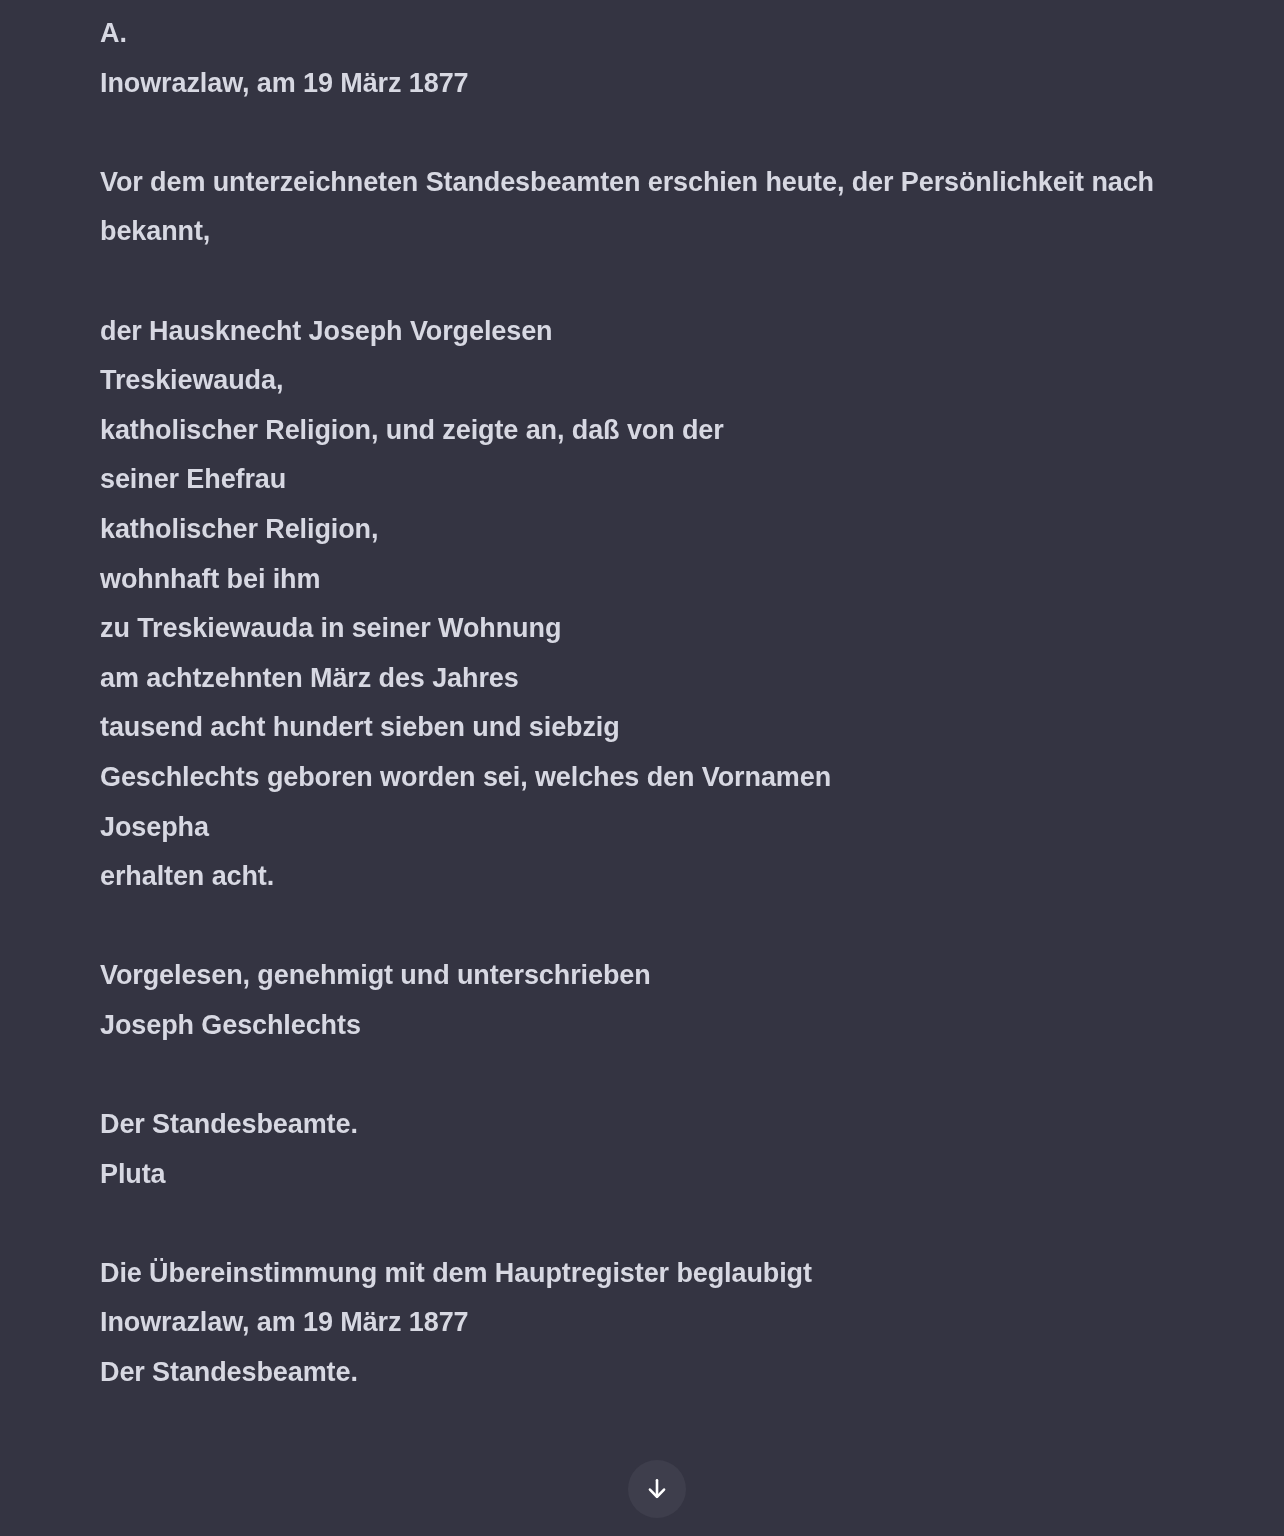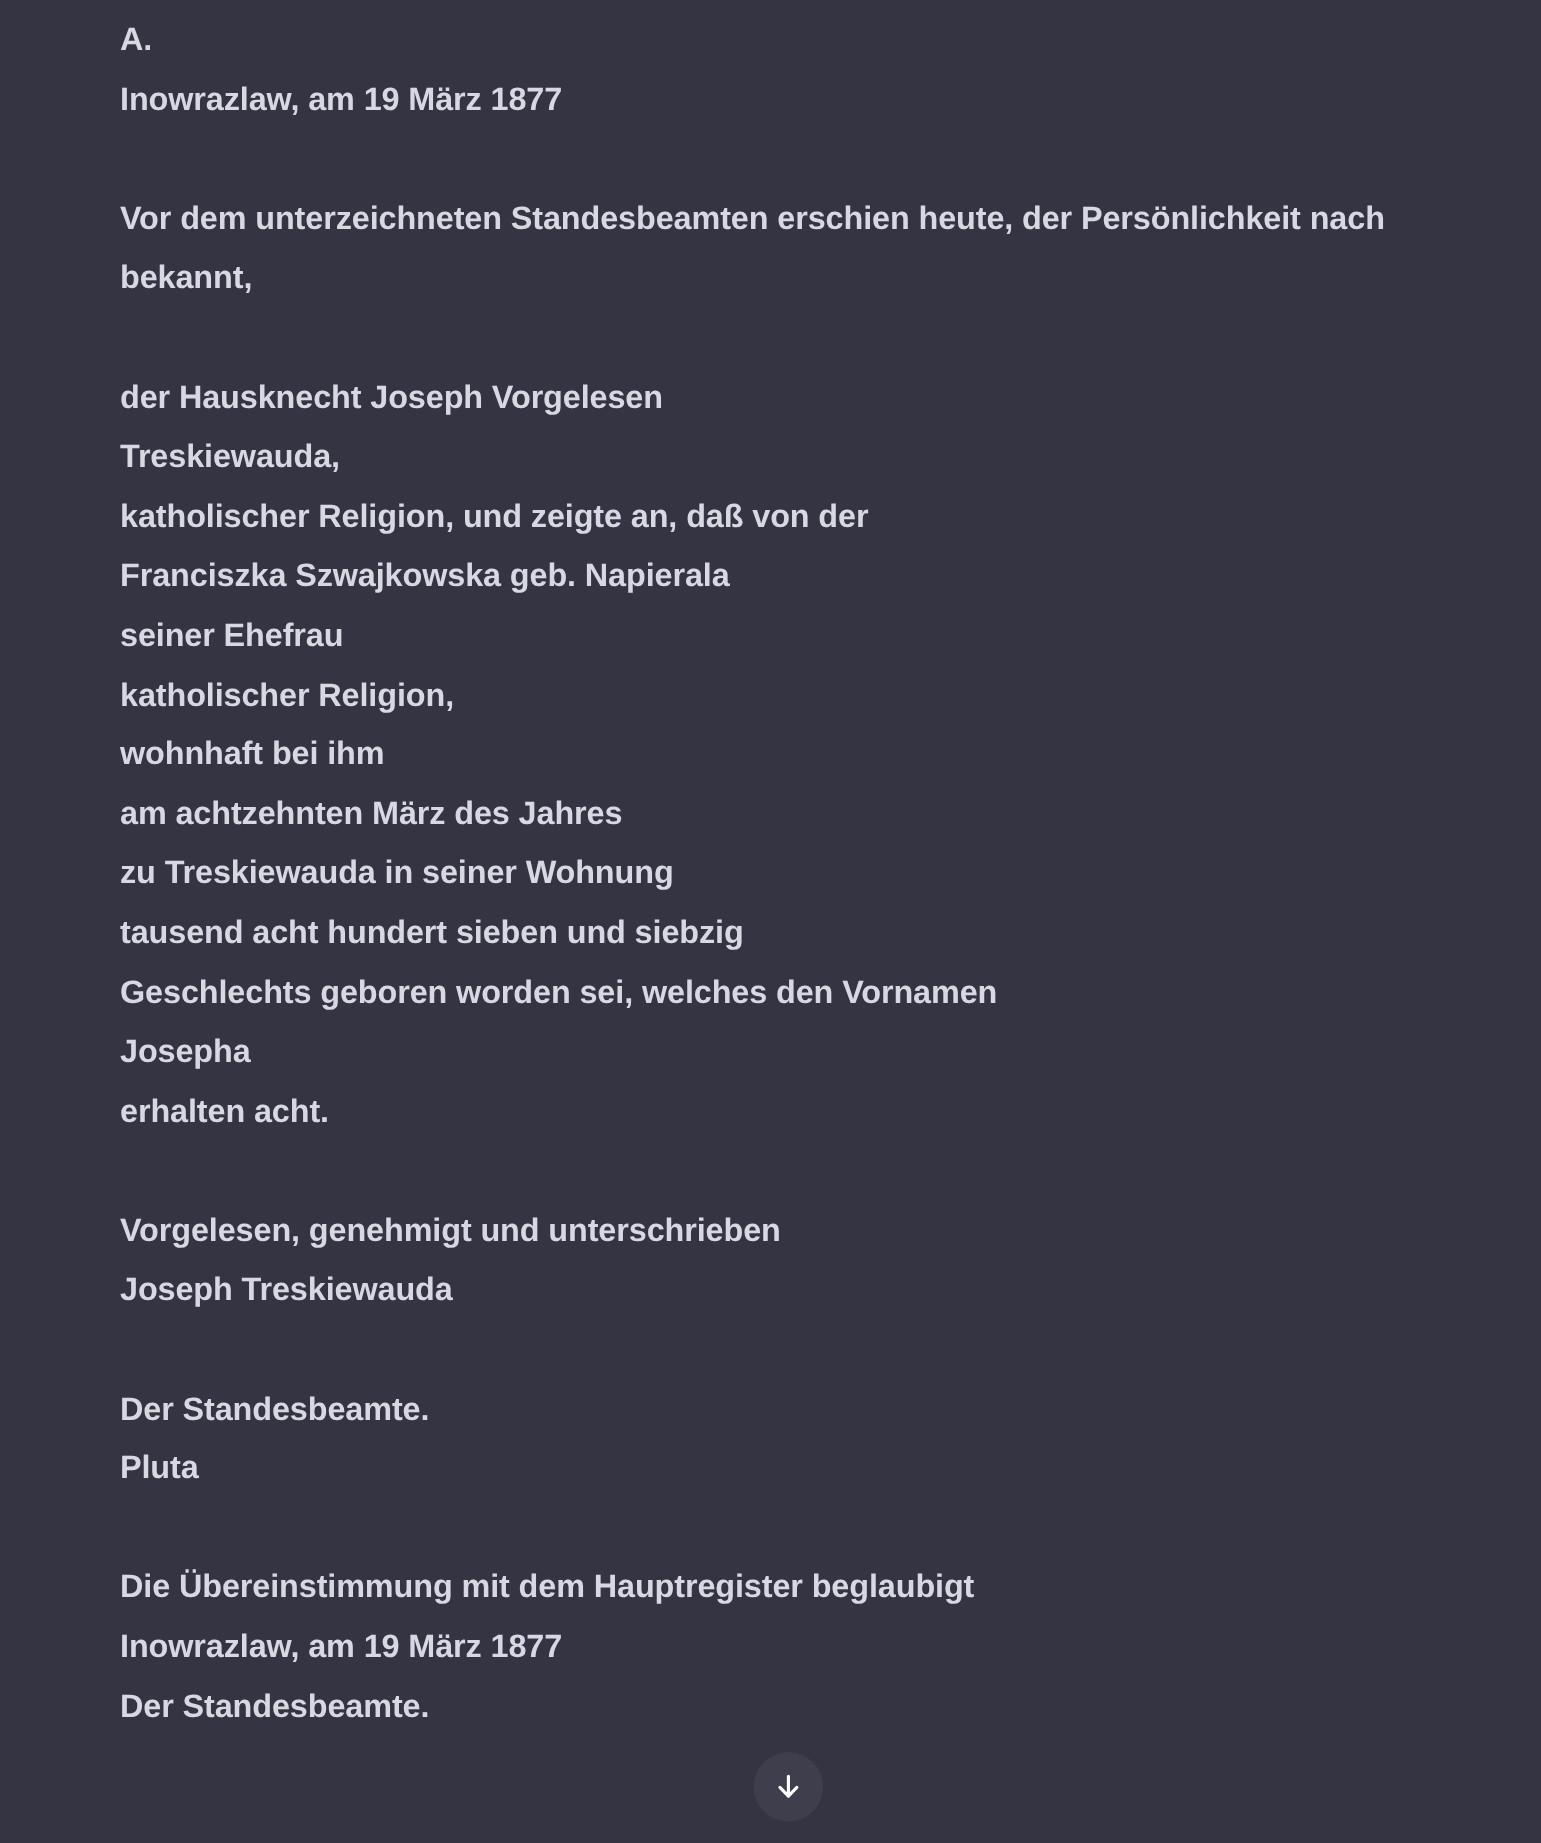--- a/index.html
+++ b/index.html
@@ -75,33 +75,32 @@
   <div id="message-body">
       <span class="doc-line">A.</span>
       <span class="doc-line">Inowrazlaw, am 19 März 1877</span>
       <span class="doc-line blank">&nbsp;</span>
       <span class="doc-line">Vor dem unterzeichneten Standesbeamten erschien heute, der Persönlichkeit nach</span>
       <span class="doc-line">bekannt,</span>
       <span class="doc-line blank">&nbsp;</span>
       <span class="doc-line">der Hausknecht Joseph Vorgelesen</span>
       <span class="doc-line">Treskiewauda,</span>
       <span class="doc-line">katholischer Religion, und zeigte an, daß von der</span>
-      <span class="doc-line">Franciszka Szwajkowska geb. Napierala</span>
       <span class="doc-line">seiner Ehefrau</span>
       <span class="doc-line">katholischer Religion,</span>
       <span class="doc-line">wohnhaft bei ihm</span>
+      <span class="doc-line">zu Treskiewauda in seiner Wohnung</span>
       <span class="doc-line">am achtzehnten März des Jahres</span>
-      <span class="doc-line">zu Treskiewauda in seiner Wohnung</span>
       <span class="doc-line">tausend acht hundert sieben und siebzig</span>
       <span class="doc-line">Geschlechts geboren worden sei, welches den Vornamen</span>
       <span class="doc-line">Josepha</span>
       <span class="doc-line">erhalten acht.</span>
       <span class="doc-line blank">&nbsp;</span>
       <span class="doc-line">Vorgelesen, genehmigt und unterschrieben</span>
-      <span class="doc-line">Joseph Treskiewauda</span>
+      <span class="doc-line">Joseph Geschlechts</span>
       <span class="doc-line blank">&nbsp;</span>
       <span class="doc-line">Der Standesbeamte.</span>
       <span class="doc-line">Pluta</span>
       <span class="doc-line blank">&nbsp;</span>
       <span class="doc-line">Die Übereinstimmung mit dem Hauptregister beglaubigt</span>
       <span class="doc-line">Inowrazlaw, am 19 März 1877</span>
       <span class="doc-line">Der Standesbeamte.</span>
     </div>
 
   <button id="scroll-to-bottom-button" title="">

